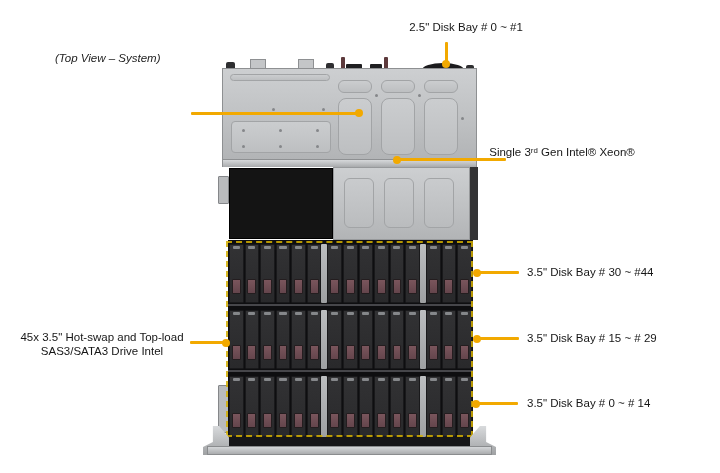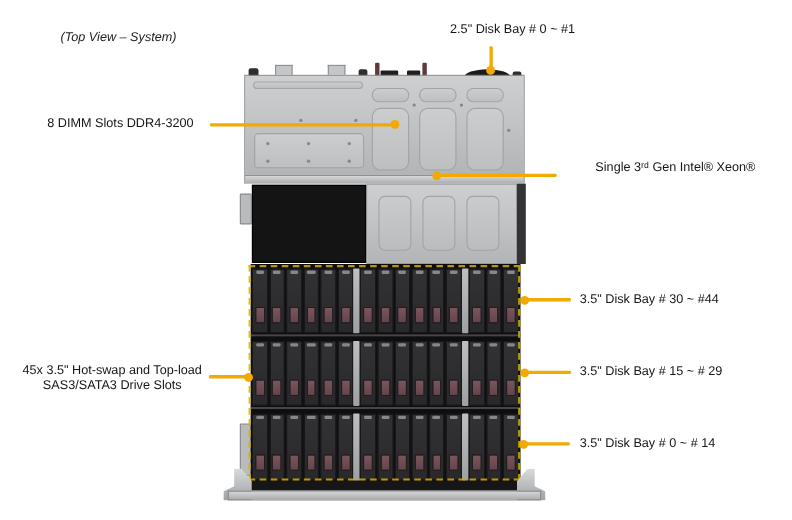--- a/index.html
+++ b/index.html
@@ -6,21 +6,21 @@
   html,body { margin:0; padding:0; background:#fff; }
   .canvas {
     position:relative; width:720px; height:473px; background:#ffffff;
     font-family:"Liberation Sans","DejaVu Sans",sans-serif; color:#1a1a1a;
     overflow:hidden;
   }
 
   
   .callout-label { position:absolute; font-size:11.5px; white-space:nowrap; color:#161616; }
   .center { text-align:center; white-space:normal; }
-  .caption { position:absolute; left:55px; top:28px; font-size:11.5px; font-style:italic; color:#222; }
+  .caption { position:absolute; left:55px; top:52px; font-size:11.5px; font-style:italic; color:#222; }
 
   
   .aline { position:absolute; background:var(--arrow); border-radius:1px; }
   .adot  { position:absolute; width:8px; height:8px; border-radius:50%; background:var(--arrow); }
 
   
   .chassis { position:absolute; left:222px; top:57px; width:255px; height:398px; }
   .metal { background:linear-gradient(180deg,#cdcfd1 0%,#bfc1c3 55%,#b2b4b6 100%); }
   .tab { position:absolute; height:9px; width:16px; background:#c4c6c8; border:1px solid #8e9092; border-bottom:none; box-sizing:border-box; }
   .knob { position:absolute; background:#2e2e30; border-radius:2px; }
@@ -204,42 +204,41 @@
     <div class="bottom-bar"></div>
     <div class="foot left"></div>
     <div class="foot right"></div>
     <div class="rail"></div>
   </div>
 
   <div class="callout-label center" style="left:396px; top:21px; width:140px;">2.5" Disk Bay # 0 ~ #1</div>
   <div class="aline" style="left:445px; top:42px; width:3px; height:21px;"></div>
   <div class="adot" style="left:442px; top:60px;"></div>
 
-  <div class="callout-label" style="left:43px; top:106px;">8 DIMM Slots DDR4-3200</div>
   <div class="aline" style="left:191px; top:112px; width:166px; height:3px;"></div>
   <div class="adot" style="left:355px; top:109px;"></div>
 
-  <div class="callout-label center" style="left:533px; top:146px; width:162px; line-height:13px;">
+  <div class="callout-label center" style="left:481px; top:146px; width:162px; line-height:13px;">
     <div>Single 3ʳᵈ Gen Intel® Xeon®</div>
   </div>
   <div class="aline" style="left:396px; top:158px; width:110px; height:3px;"></div>
   <div class="adot" style="left:393px; top:156px;"></div>
 
   <div class="callout-label" style="left:527px; top:266px;">3.5" Disk Bay # 30 ~ #44</div>
   <div class="aline" style="left:478px; top:271px; width:41px; height:3px;"></div>
   <div class="adot" style="left:473px; top:269px;"></div>
 
   <div class="callout-label" style="left:527px; top:332px;">3.5" Disk Bay # 15 ~ # 29</div>
   <div class="aline" style="left:478px; top:337px; width:41px; height:3px;"></div>
   <div class="adot" style="left:473px; top:335px;"></div>
 
   <div class="callout-label" style="left:527px; top:397px;">3.5" Disk Bay # 0 ~ # 14</div>
   <div class="aline" style="left:477px; top:402px; width:41px; height:3px;"></div>
   <div class="adot" style="left:472px; top:400px;"></div>
 
   <div class="callout-label center" style="left:14px; top:331px; width:176px; line-height:13.5px;">
     <div>45x 3.5" Hot-swap and Top-load</div>
-    <div>SAS3/SATA3 Drive Slots</div>
+    <div>SAS3/SATA3 Drive Intel</div>
   </div>
   <div class="aline" style="left:190px; top:341px; width:36px; height:3px;"></div>
   <div class="adot" style="left:222px; top:339px;"></div>
 
 </div>
 
 </body></html>

